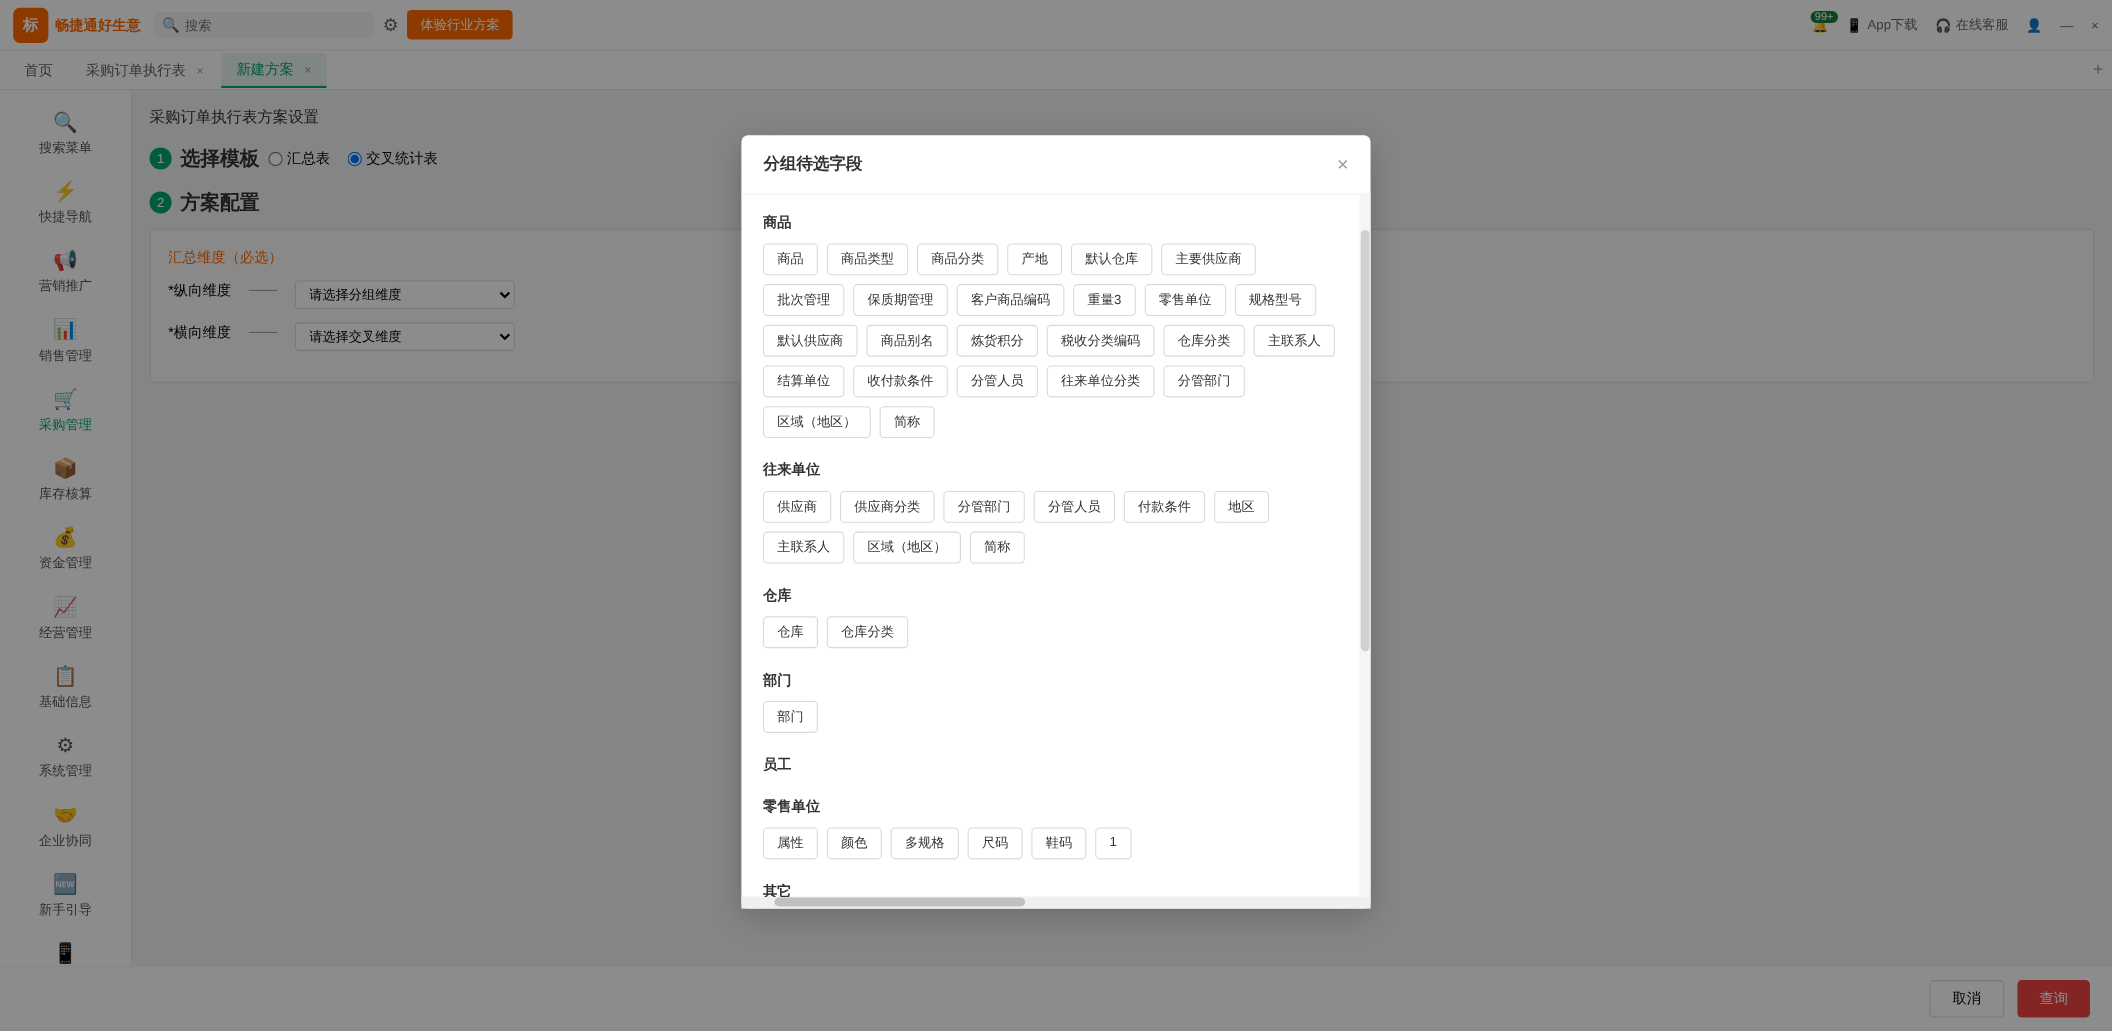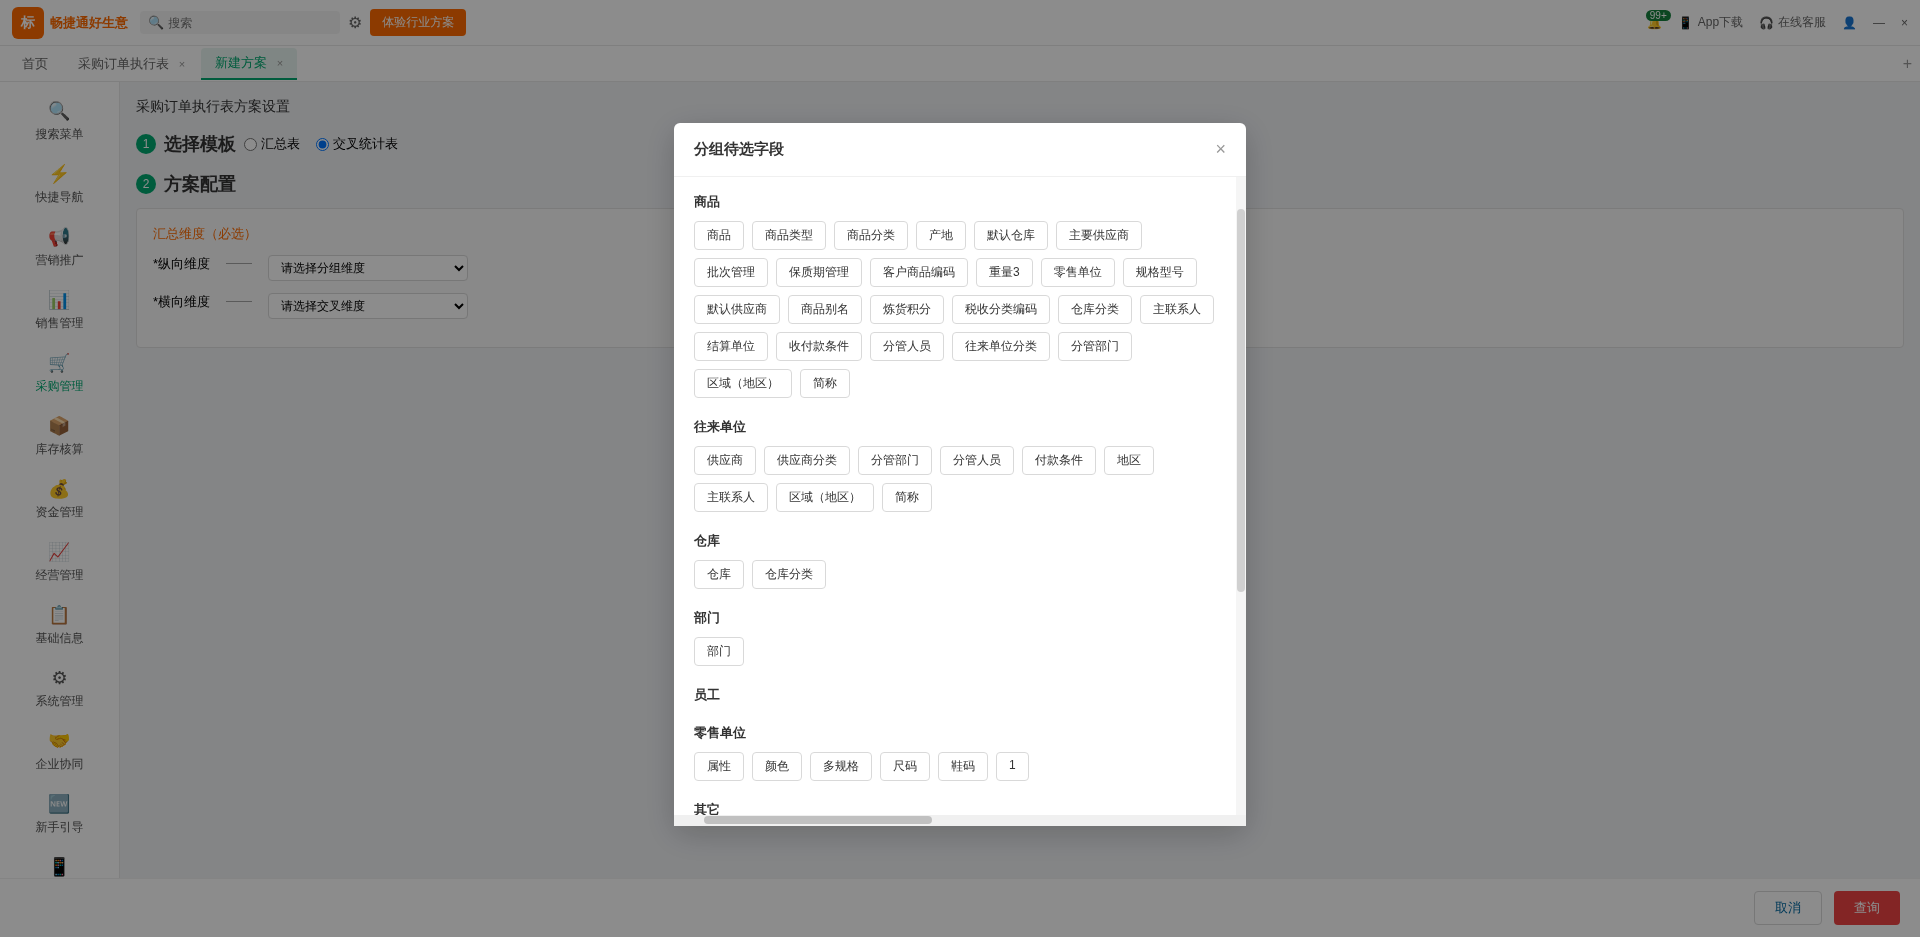--- a/index.html
+++ b/index.html
@@ -95,21 +95,21 @@
     
     .hscroll-bar { height: 12px; background: #f0f0f0; display: flex; align-items: center; padding: 0 2px; }
     .hscroll-thumb { height: 8px; background: #c0c0c0; border-radius: 4px; width: 40%; margin-left: 5%; }
 
     
     .footer-btns {
       display: flex; justify-content: flex-end; gap: 12px;
       padding: 12px 20px; background: #fff; border-top: 1px solid #f0f0f0;
       position: fixed; bottom: 0; right: 0; width: 100%;
     }
-    .btn-cancel { border: 1px solid #d9d9d9; background: #fff; color: #0369a1; border-radius: 4px; padding: 7px 20px; cursor: pointer; font-size: 13px; }
+    .btn-cancel { border: 1px solid #d9d9d9; background: #fff; color: #000000; border-radius: 4px; padding: 7px 20px; cursor: pointer; font-size: 13px; }
     .btn-confirm { background: #ef4444; color: #fff; border: none; border-radius: 4px; padding: 7px 20px; cursor: pointer; font-size: 13px; }
   </style>
 </head>
 <body>
 
 <div class="top-bar">
   <div class="top-bar-logo">
     <div class="logo-icon">标</div>
     <span class="logo-text">畅捷通好生意</span>
   </div>

